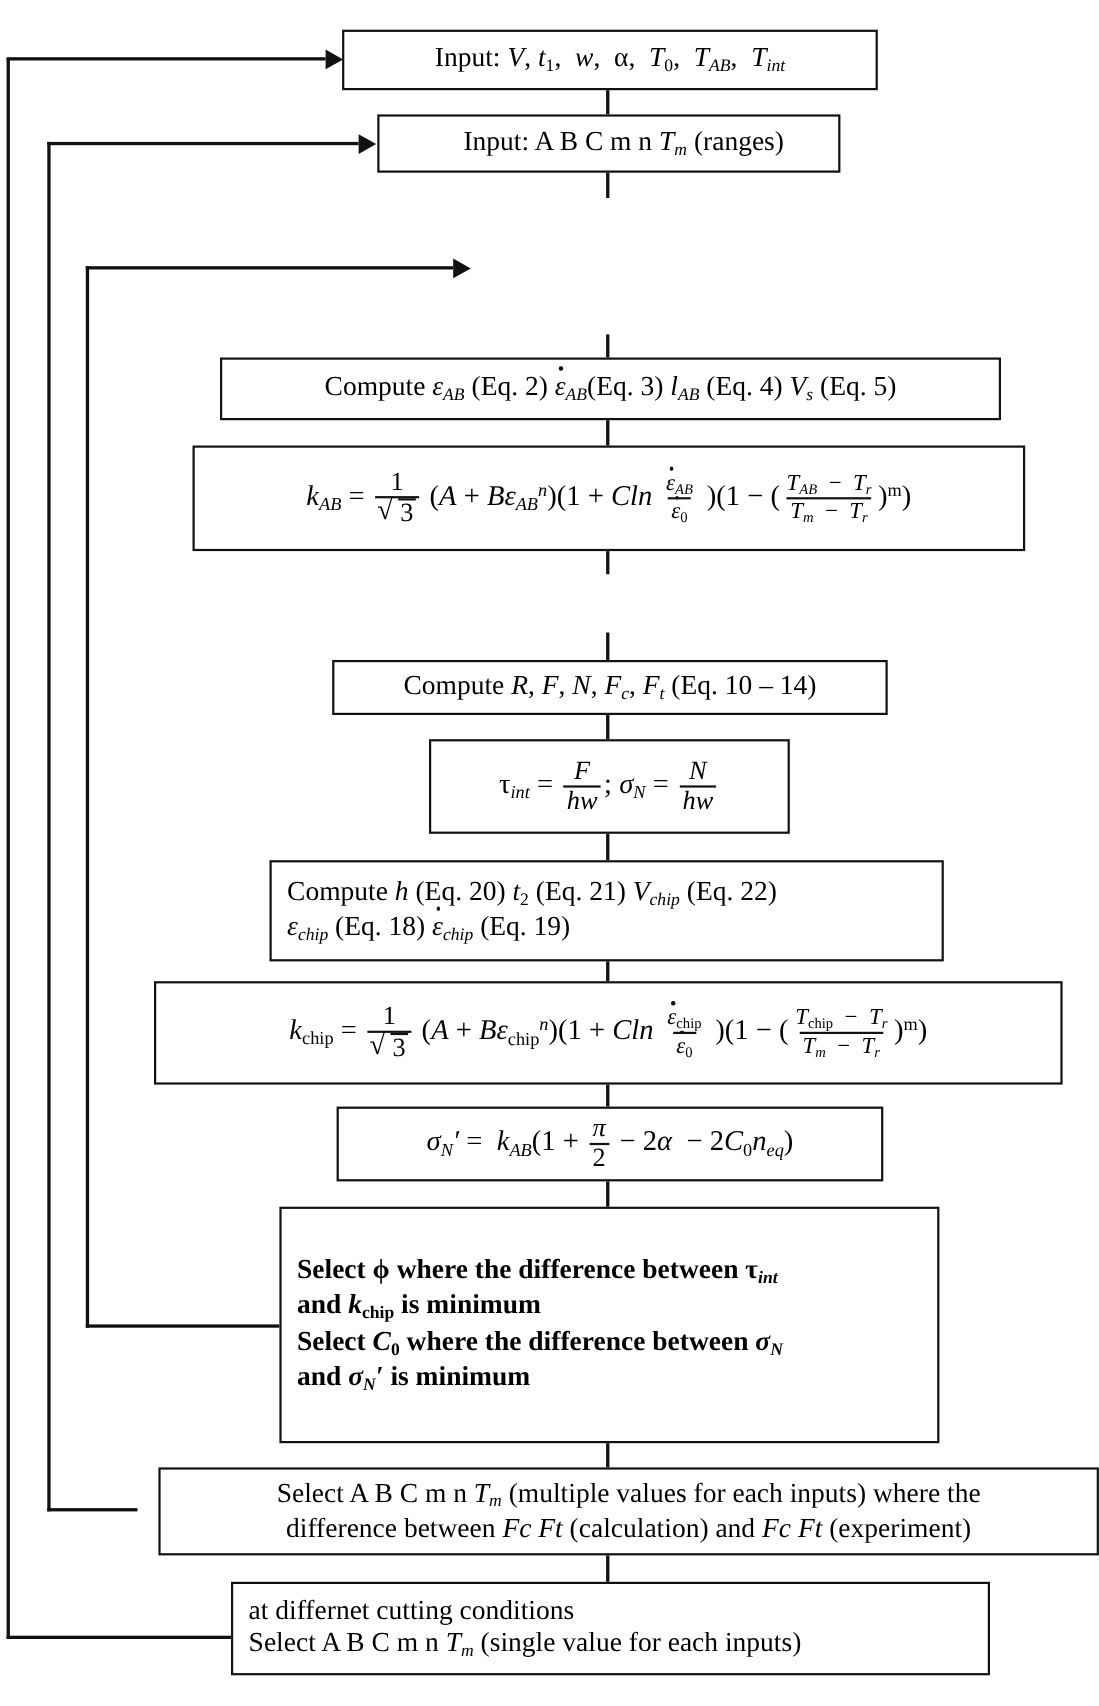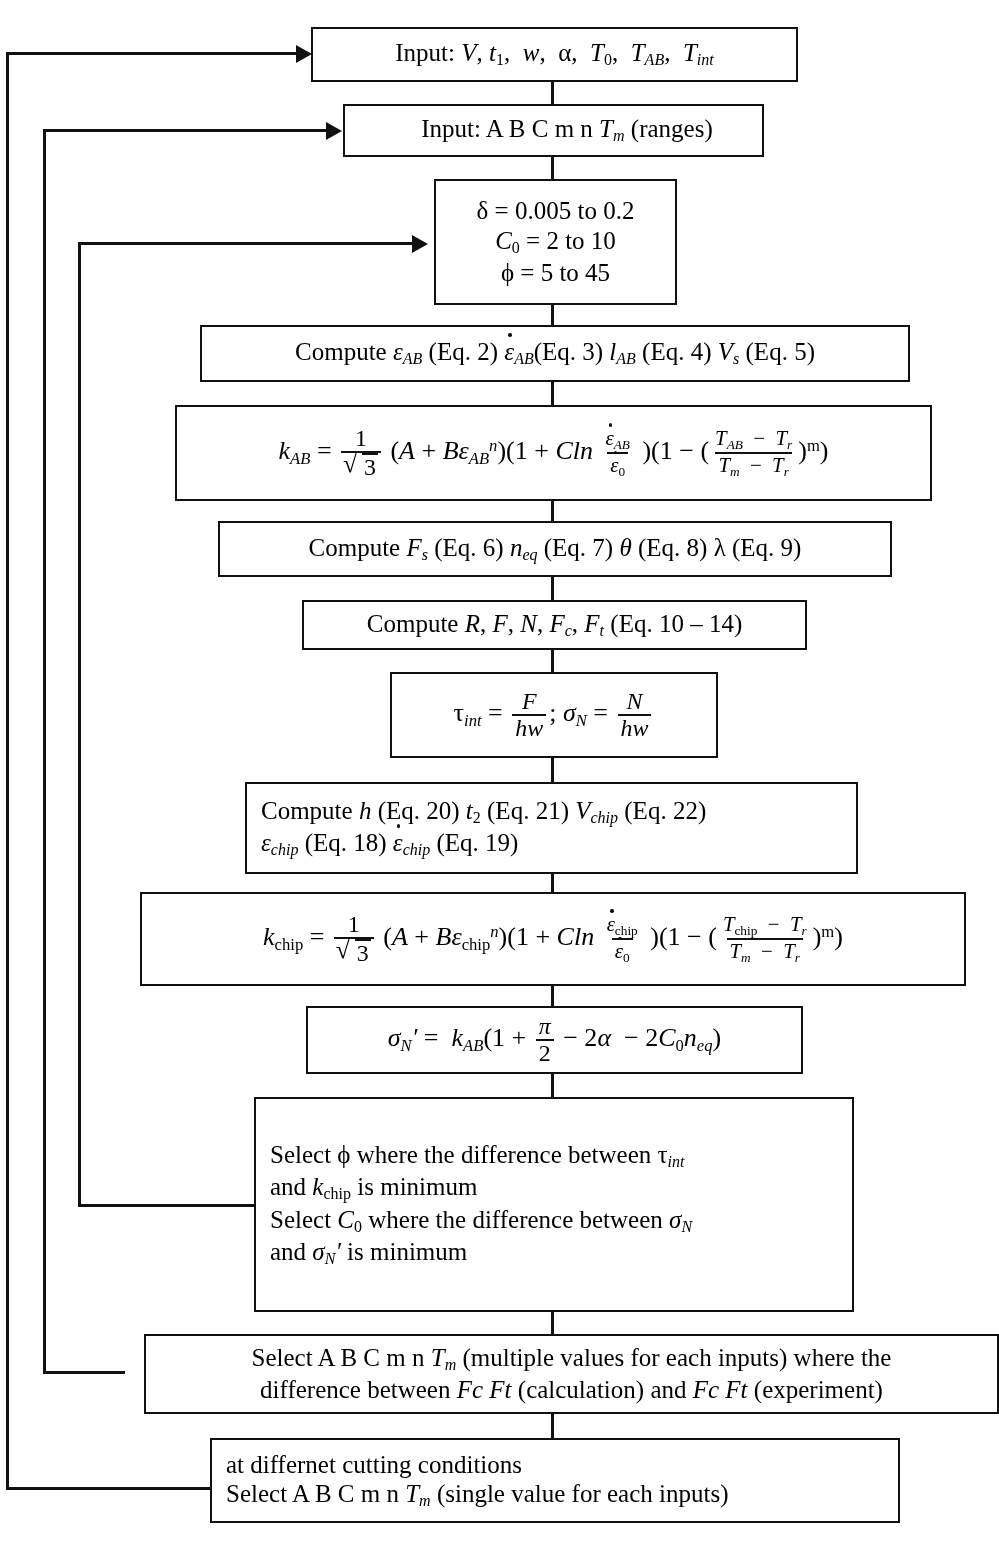--- a/index.html
+++ b/index.html
@@ -164,25 +164,20 @@
   <div class="vline" style="left:551px; top:1413px; height:26px;"></div>
 
   <div class="node" style="left:311px; top:27px; width:487px; height:55px;">
     <span class="line">Input:&nbsp;<span class="it">V</span>,&nbsp;<span class="it">t</span><span class="sbu">1</span>,&nbsp; <span class="it">w</span>,&nbsp; <span class="gr">α</span>,&nbsp; <span class="it">T</span><span class="sbu">0</span>,&nbsp; <span class="it">T</span><span class="sb">AB</span>,&nbsp; <span class="it">T</span><span class="sb">int</span></span>
   </div>
 
   <div class="node" style="left:343px; top:104px; width:421px; height:53px;padding-left:33px;">
     <span class="line">Input: A B C m n <span class="it">T</span><span class="sb">m</span> (ranges)</span>
   </div>
 
-  <div class="node" style="left:434px; top:179px; width:243px; height:126px;">
-    <span class="line"><span class="gr">δ</span> = 0.005 to 0.2</span>
-    <span class="line"><span class="it">C</span><span class="sbu">0</span> = 2 to 10</span>
-    <span class="line"><span class="gr">ϕ</span> = 5 to 45</span>
-  </div>
 
   <div class="node" style="left:200px; top:325px; width:710px; height:57px;">
     <span class="line">Compute <span class="gri">ε</span><span class="sb">AB</span> (Eq.&nbsp;2) <span class="dotacc"><span class="gri">ε</span></span><span class="sb">AB</span>(Eq.&nbsp;3) <span class="it">l</span><span class="sb">AB</span> (Eq.&nbsp;4) <span class="it">V</span><span class="sb">s</span> (Eq.&nbsp;5)</span>
   </div>
 
   <div class="node" style="left:175px; top:405px; width:757px; height:96px; font-size:26px;">
     <span class="line"><span class="it">k</span><span class="sb">AB</span> =
       <span class="frac">
           <span class="num">1</span>
           <span class="den"><span class="sqrt"><span class="rad">3</span></span></span>
@@ -191,23 +186,20 @@
       <span class="frac small">
           <span class="num"><span class="dotacc"><span class="gri">ε</span></span><span class="sb">AB</span></span>
           <span class="den"><span class="dotacc"><span class="gri">ε</span></span><span class="sbu">0</span></span>
         </span>
       )(1 − (<span class="frac small">
           <span class="num"><span class="it">T</span><span class="sb">AB</span> &nbsp;−&nbsp; <span class="it">T</span><span class="sb">r</span></span>
           <span class="den"><span class="it">T</span><span class="sb">m</span> &nbsp;−&nbsp; <span class="it">T</span><span class="sb">r</span></span>
         </span>)<span class="spu">m</span>)</span>
   </div>
 
-  <div class="node" style="left:218px; top:521px; width:674px; height:56px;">
-    <span class="line">Compute <span class="it">F</span><span class="sb">s</span> (Eq.&nbsp;6) <span class="it">n</span><span class="sb">eq</span> (Eq.&nbsp;7) <span class="gri">θ</span> (Eq.&nbsp;8) <span class="gr">λ</span> (Eq.&nbsp;9)</span>
-  </div>
 
   <div class="node" style="left:302px; top:600px; width:505px; height:50px;">
     <span class="line">Compute <span class="it">R</span>, <span class="it">F</span>, <span class="it">N</span>, <span class="it">F</span><span class="sb">c</span>, <span class="it">F</span><span class="sb">t</span> (Eq.&nbsp;10 – 14)</span>
   </div>
 
   <div class="node" style="left:390px; top:672px; width:328px; height:86px; font-size:26px;">
     <span class="line"><span class="gr">τ</span><span class="sb">int</span> =
       <span class="frac">
           <span class="num"><span class="it">F</span></span>
           <span class="den"><span class="it">hw</span></span>
@@ -243,21 +235,21 @@
 
   <div class="node" style="left:306px; top:1006px; width:497px; height:68px; font-size:26px;">
     <span class="line"><span class="gri">σ</span><span class="sb" style="vertical-align:-0.28em">N</span><span style="font-style:italic">′</span> = &nbsp;<span class="it">k</span><span class="sb">AB</span>(1 +
       <span class="frac">
           <span class="num"><span class="gri">π</span></span>
           <span class="den">2</span>
         </span>
       − 2<span class="gri">α</span> &nbsp;− 2<span class="it">C</span><span class="sbu">0</span><span class="it">n</span><span class="sb">eq</span>)</span>
   </div>
 
-  <div class="node left-align" style="left:254px; top:1097px; width:600px; height:215px;">
+  <div class="node left-align" style="left:254px; top:1097px; width:600px; height:215px;font-weight:bold;">
     <span class="line">Select <span class="gr">ϕ</span> where the difference between <span class="gr">τ</span><span class="sb">int</span></span>
     <span class="line">and <span class="it">k</span><span class="sbu">chip</span> is minimum</span>
     <span class="line">Select <span class="it">C</span><span class="sbu">0</span> where the difference between <span class="gri">σ</span><span class="sb">N</span></span>
     <span class="line">and <span class="gri">σ</span><span class="sb">N</span><span style="font-style:italic">′</span> is minimum</span>
   </div>
 
   <div class="node" style="left:123px; top:1334px; width:855px; height:80px;margin-left:21px;">
     <span class="line">Select A B C m n <span class="it">T</span><span class="sb">m</span> (multiple values for each inputs) where the</span>
     <span class="line">difference between <span class="it">Fc Ft</span> (calculation) and <span class="it">Fc Ft</span> (experiment)</span>
   </div>

